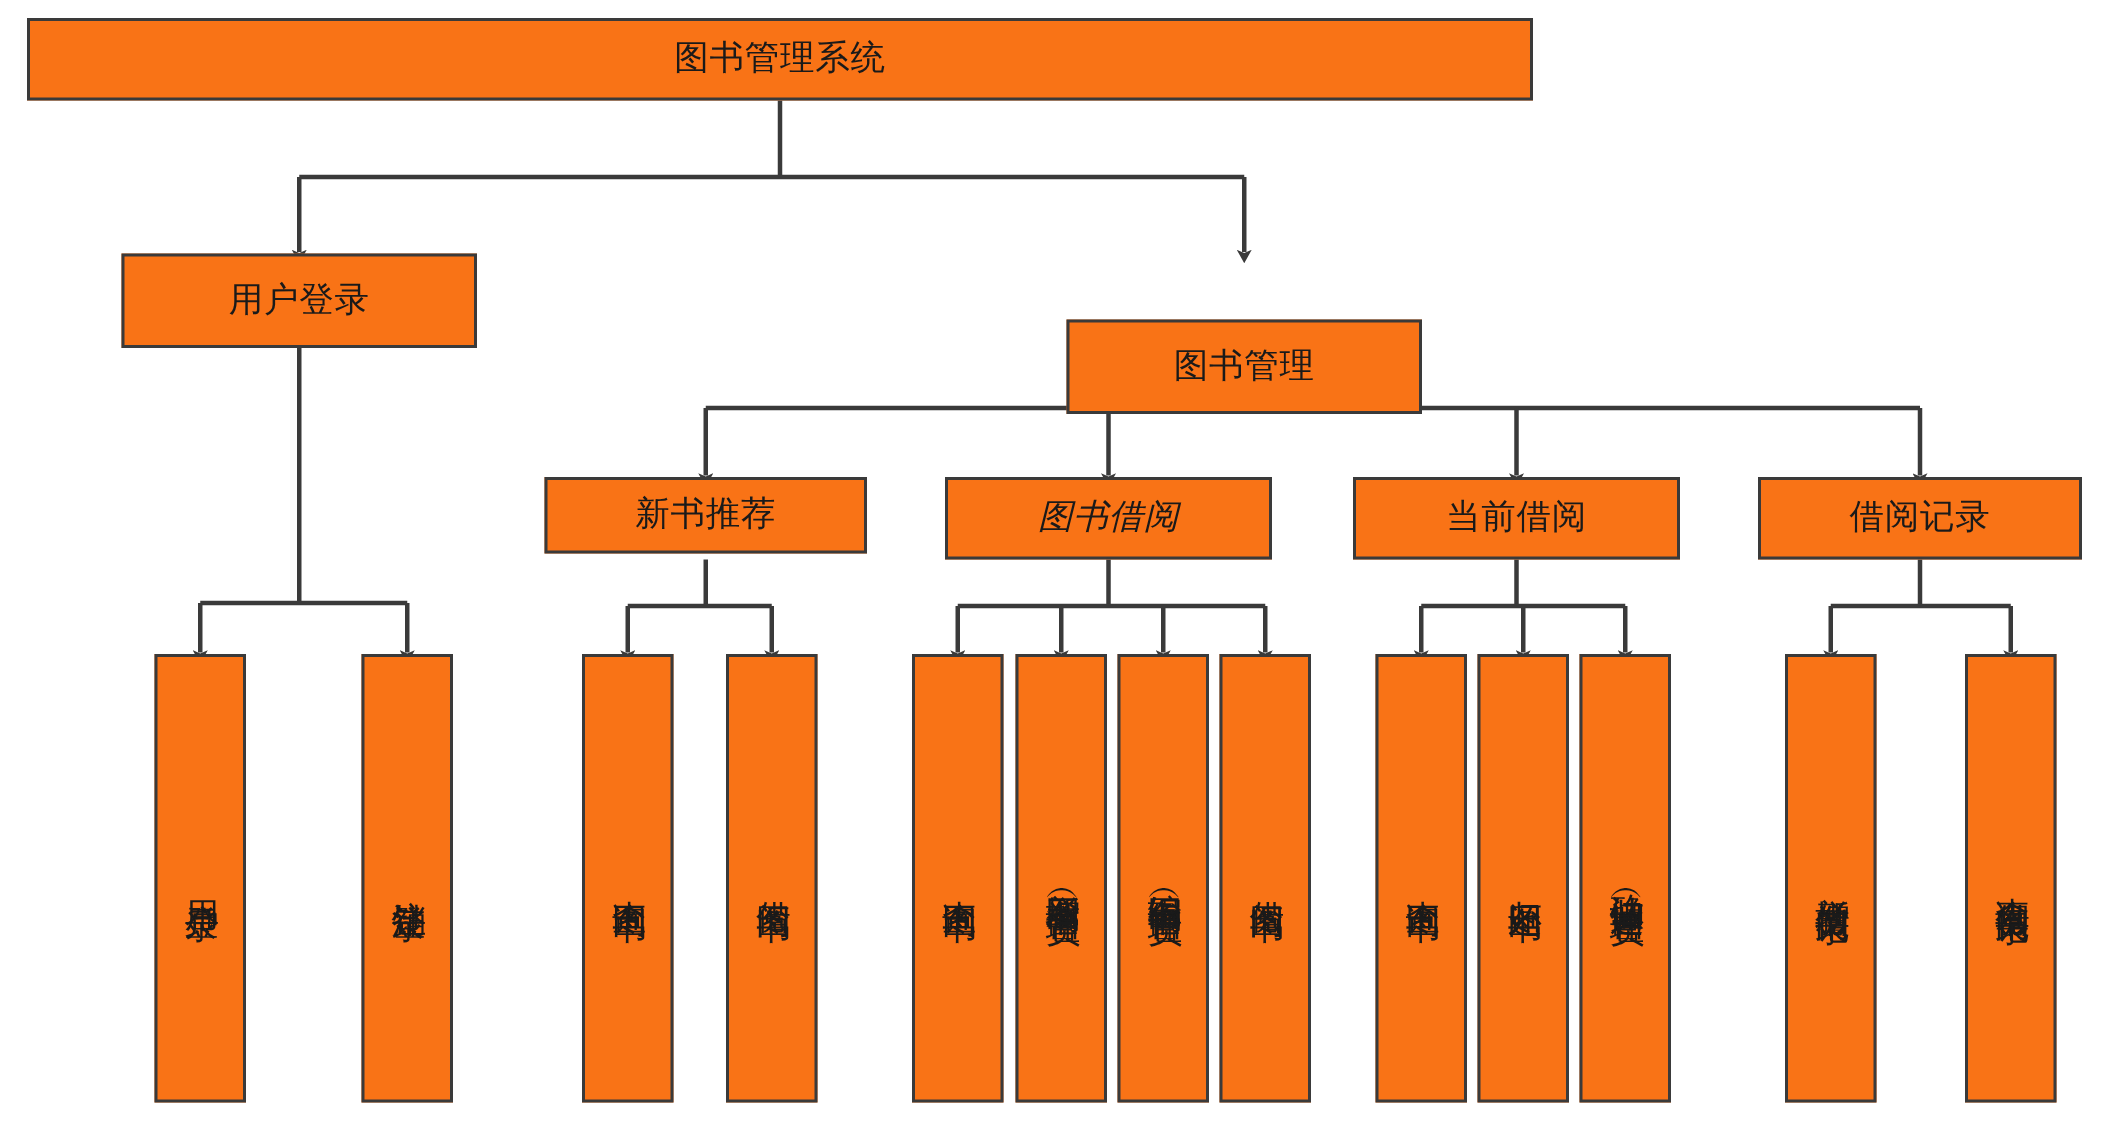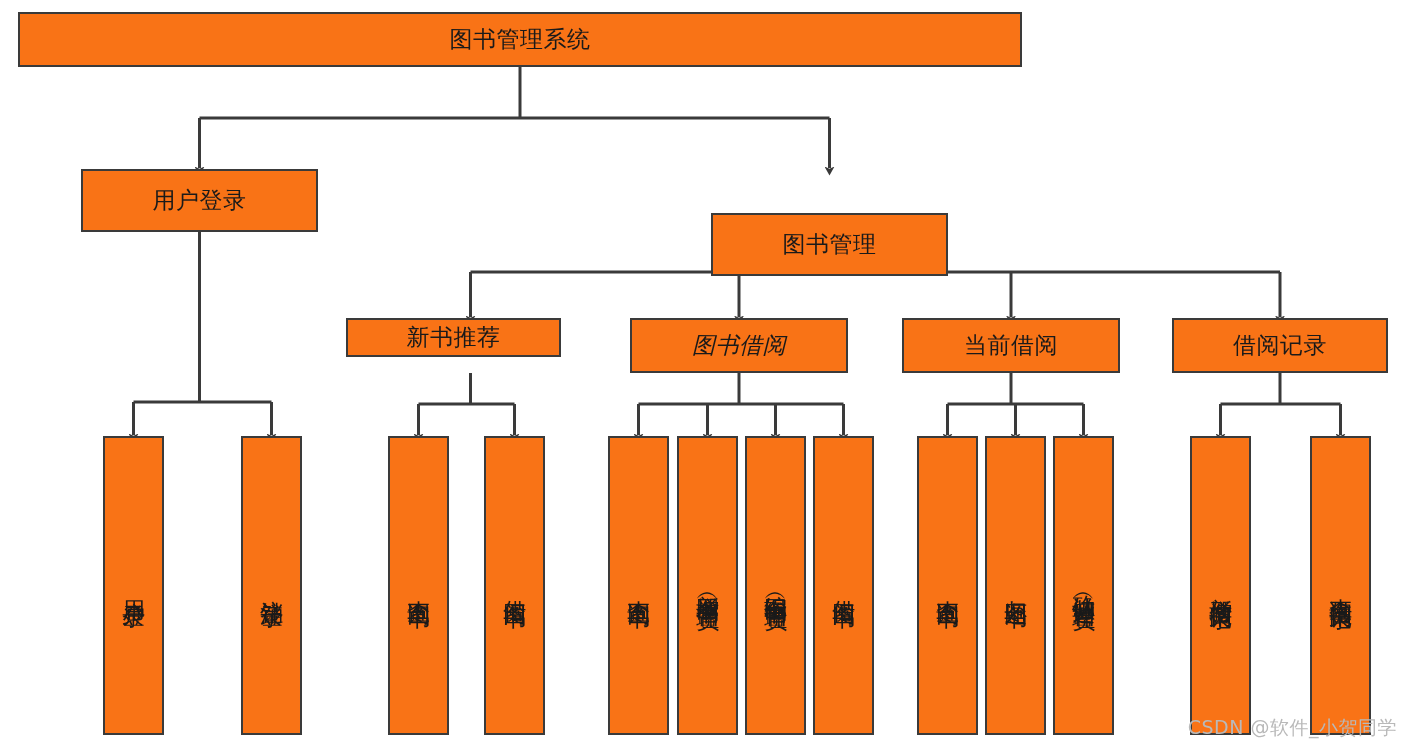--- a/index.html
+++ b/index.html
@@ -118,21 +118,21 @@
   <div id="nodes-layer">
       <div class="node horizontal" style="left: 18px; top: 12px; width: 1004px; height: 55px;">
         <span class="label">图书管理系统</span>
       </div>
       <div class="node horizontal" style="left: 81px; top: 169px; width: 237px; height: 63px;">
         <span class="label">用户登录</span>
       </div>
       <div class="node horizontal" style="left: 711px; top: 169px; width: 237px; height: 63px; margin-top: 44px;">
         <span class="label">图书管理</span>
       </div>
-      <div class="node horizontal" style="left: 346px; top: 318px; width: 215px; height: 39px;">
+      <div class="node horizontal" style="left: 363px; top: 318px; width: 215px; height: 51px;">
         <span class="label">新书推荐</span>
       </div>
       <div class="node horizontal" style="left: 630px; top: 318px; width: 218px; height: 55px; font-style: italic;">
         <span class="label">图书借阅</span>
       </div>
       <div class="node horizontal" style="left: 902px; top: 318px; width: 218px; height: 55px;">
         <span class="label">当前借阅</span>
       </div>
       <div class="node horizontal" style="left: 1172px; top: 318px; width: 216px; height: 55px;">
         <span class="label">借阅记录</span>
@@ -171,14 +171,13 @@
         <span class="label">确认归还（管理员）</span>
       </div>
       <div class="node vertical" style="left: 1190px; top: 436px; width: 61px; height: 299px;">
         <span class="label">新增借阅记录</span>
       </div>
       <div class="node vertical" style="left: 1310px; top: 436px; width: 61px; height: 299px;">
         <span class="label">查询借阅记录</span>
       </div>
     </div>
 
-  <div id="watermark">CSDN @软件_小贺同学</div>
 </div>
 
 </body></html>

